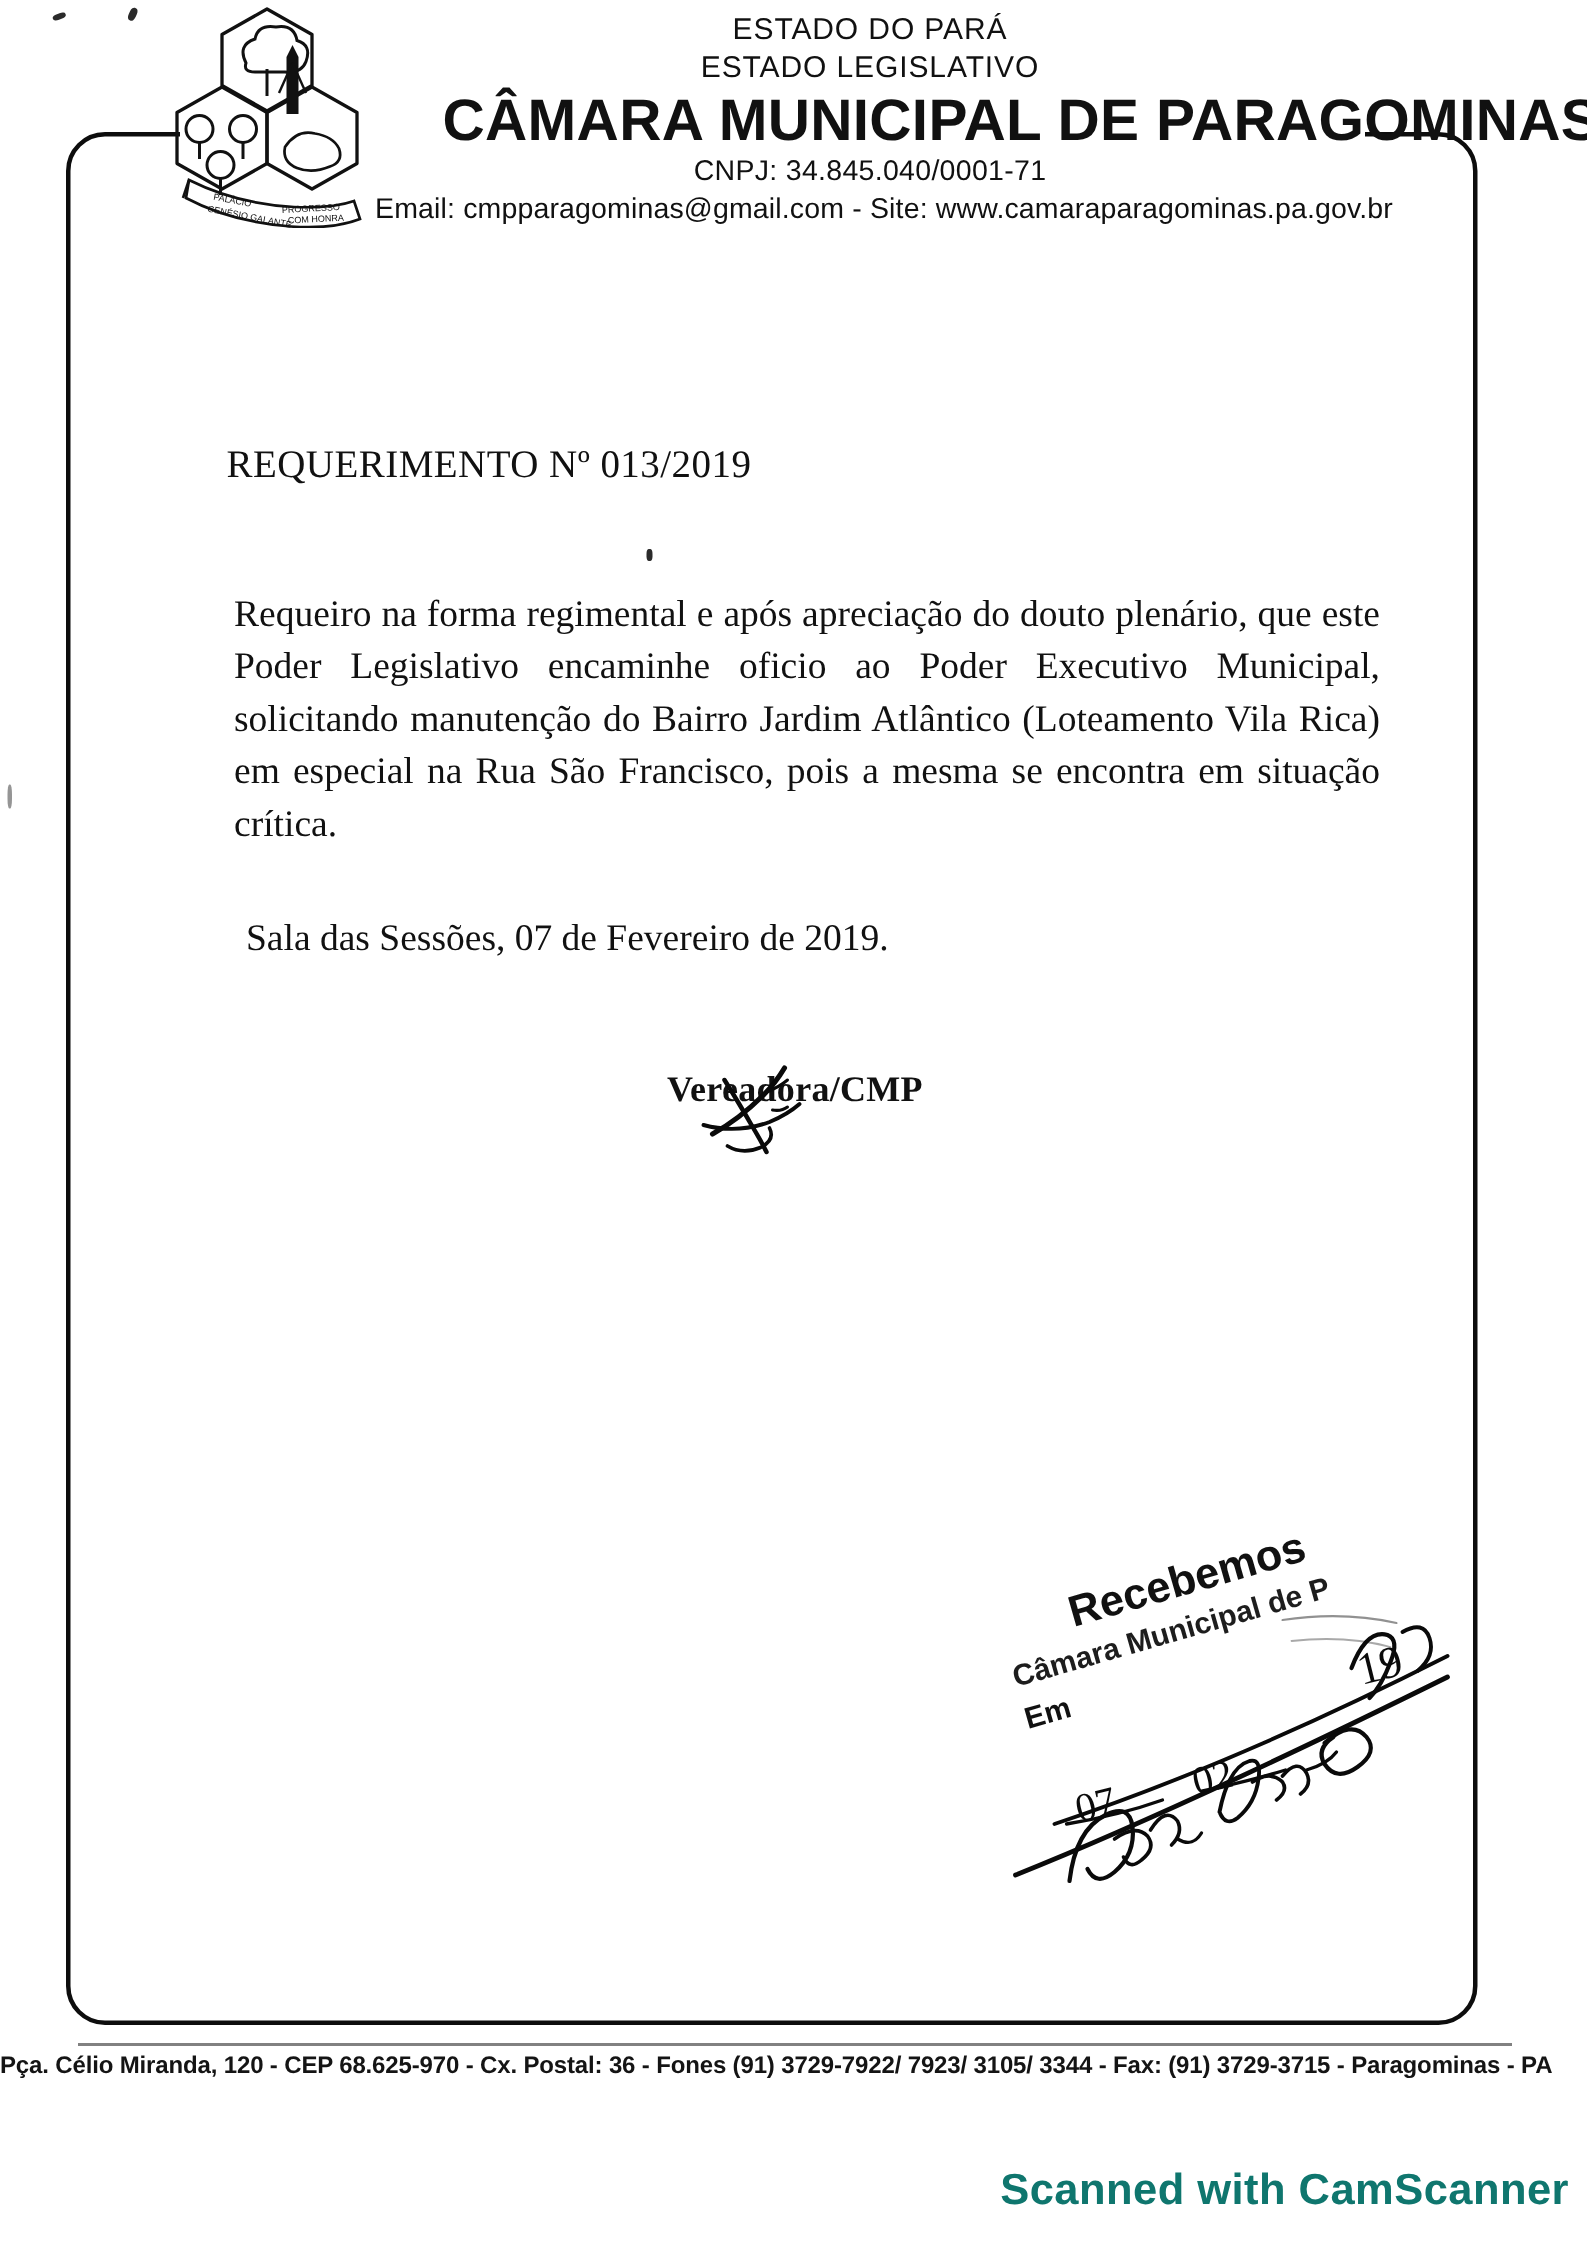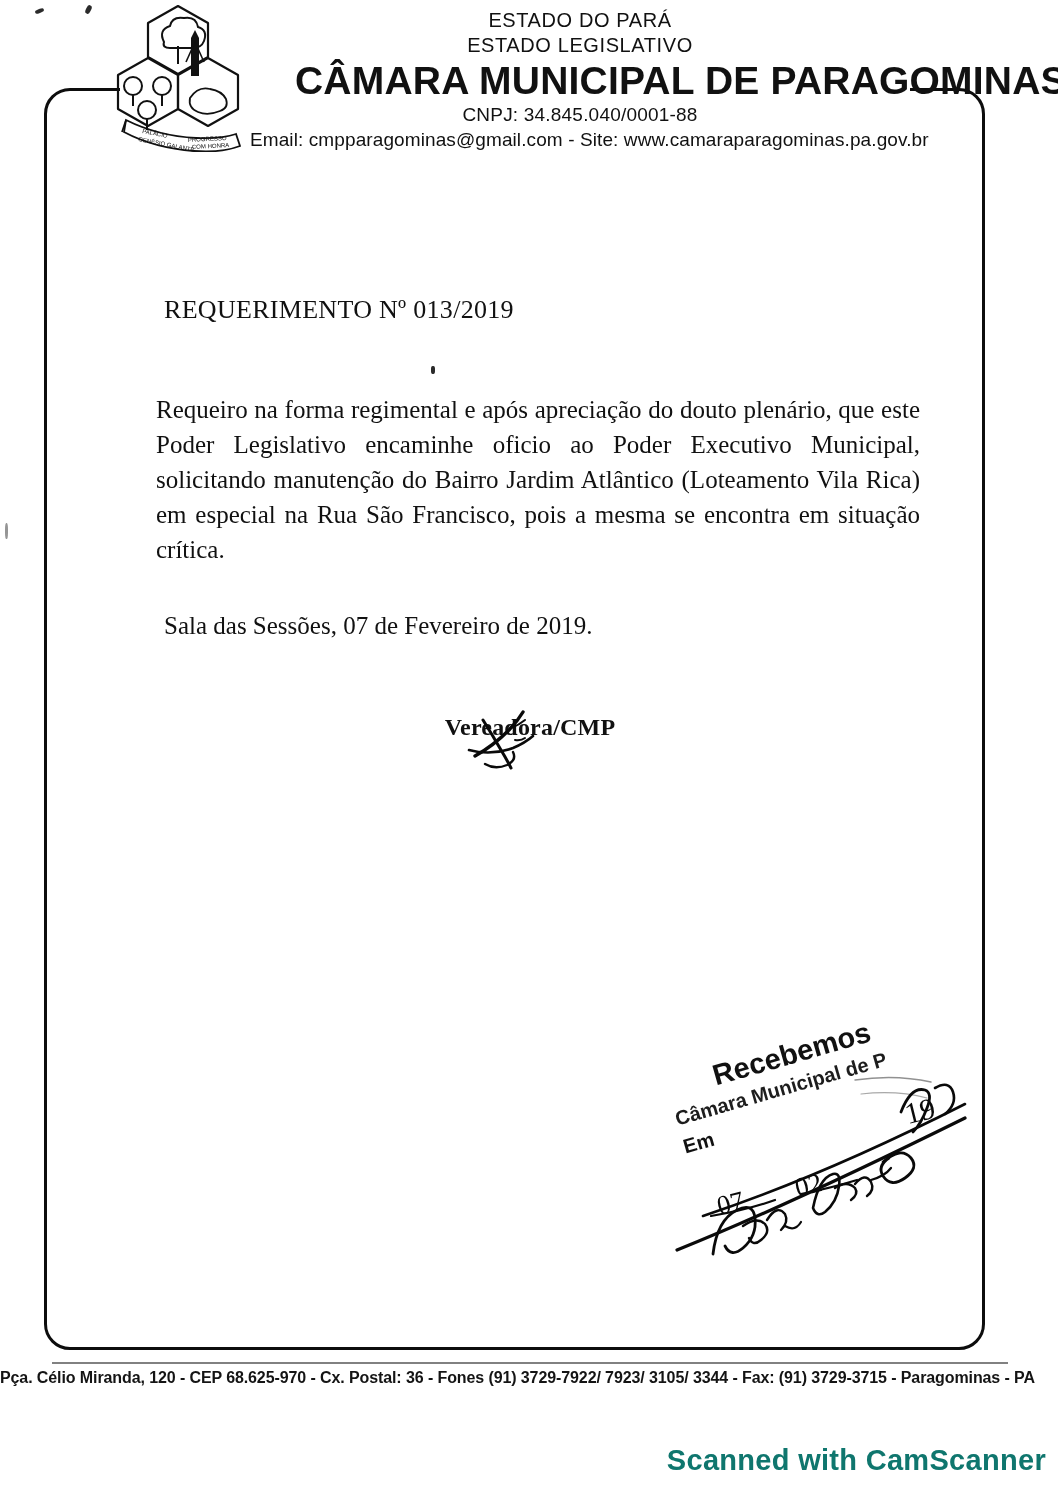--- a/index.html
+++ b/index.html
@@ -93,21 +93,21 @@
   .head-contact {
     font-size: 19px;
     line-height: 25px;
     letter-spacing: 0.1px;
     white-space: nowrap;
   }
 
   
   .doc-title {
     position: absolute;
-    left: 164px;
+    left: 151px;
     top: 295px;
     font-size: 26px;
     letter-spacing: 0.3px;
     white-space: nowrap;
   }
   .body-para {
     position: absolute;
     left: 156px;
     top: 392px;
     width: 764px;
@@ -299,21 +299,21 @@
         <text x="72" y="140" transform="rotate(-3 72 140)">PROGRESSO</text>
         <text x="76" y="147" transform="rotate(-3 76 147)">COM HONRA</text>
       </g>
     </svg>
   </div>
 
   <div class="head-lines">
     <div class="head-state">ESTADO DO PARÁ</div>
     <div class="head-power">ESTADO LEGISLATIVO</div>
     <div class="head-title">CÂMARA MUNICIPAL DE PARAGOMINAS</div>
-    <div class="head-cnpj">CNPJ: 34.845.040/0001-88</div>
+    <div class="head-cnpj">CNPJ: 34.845.040/0001-71</div>
     <div class="head-contact">Email: cmpparagominas@gmail.com - Site: www.camaraparagominas.pa.gov.br</div>
   </div>
 </div>
 
 <div class="doc-title">REQUERIMENTO Nº 013/2019</div>
 
 <div class="body-para">Requeiro na forma regimental e após apreciação do douto plenário, que este Poder Legislativo encaminhe oficio ao Poder Executivo Municipal, solicitando manutenção do Bairro Jardim Atlântico (Loteamento Vila Rica) em especial na Rua São Francisco, pois a mesma se encontra em situação crítica.</div>
 
 <div class="session-line">Sala das Sessões, 07 de Fevereiro de 2019.</div>
 

